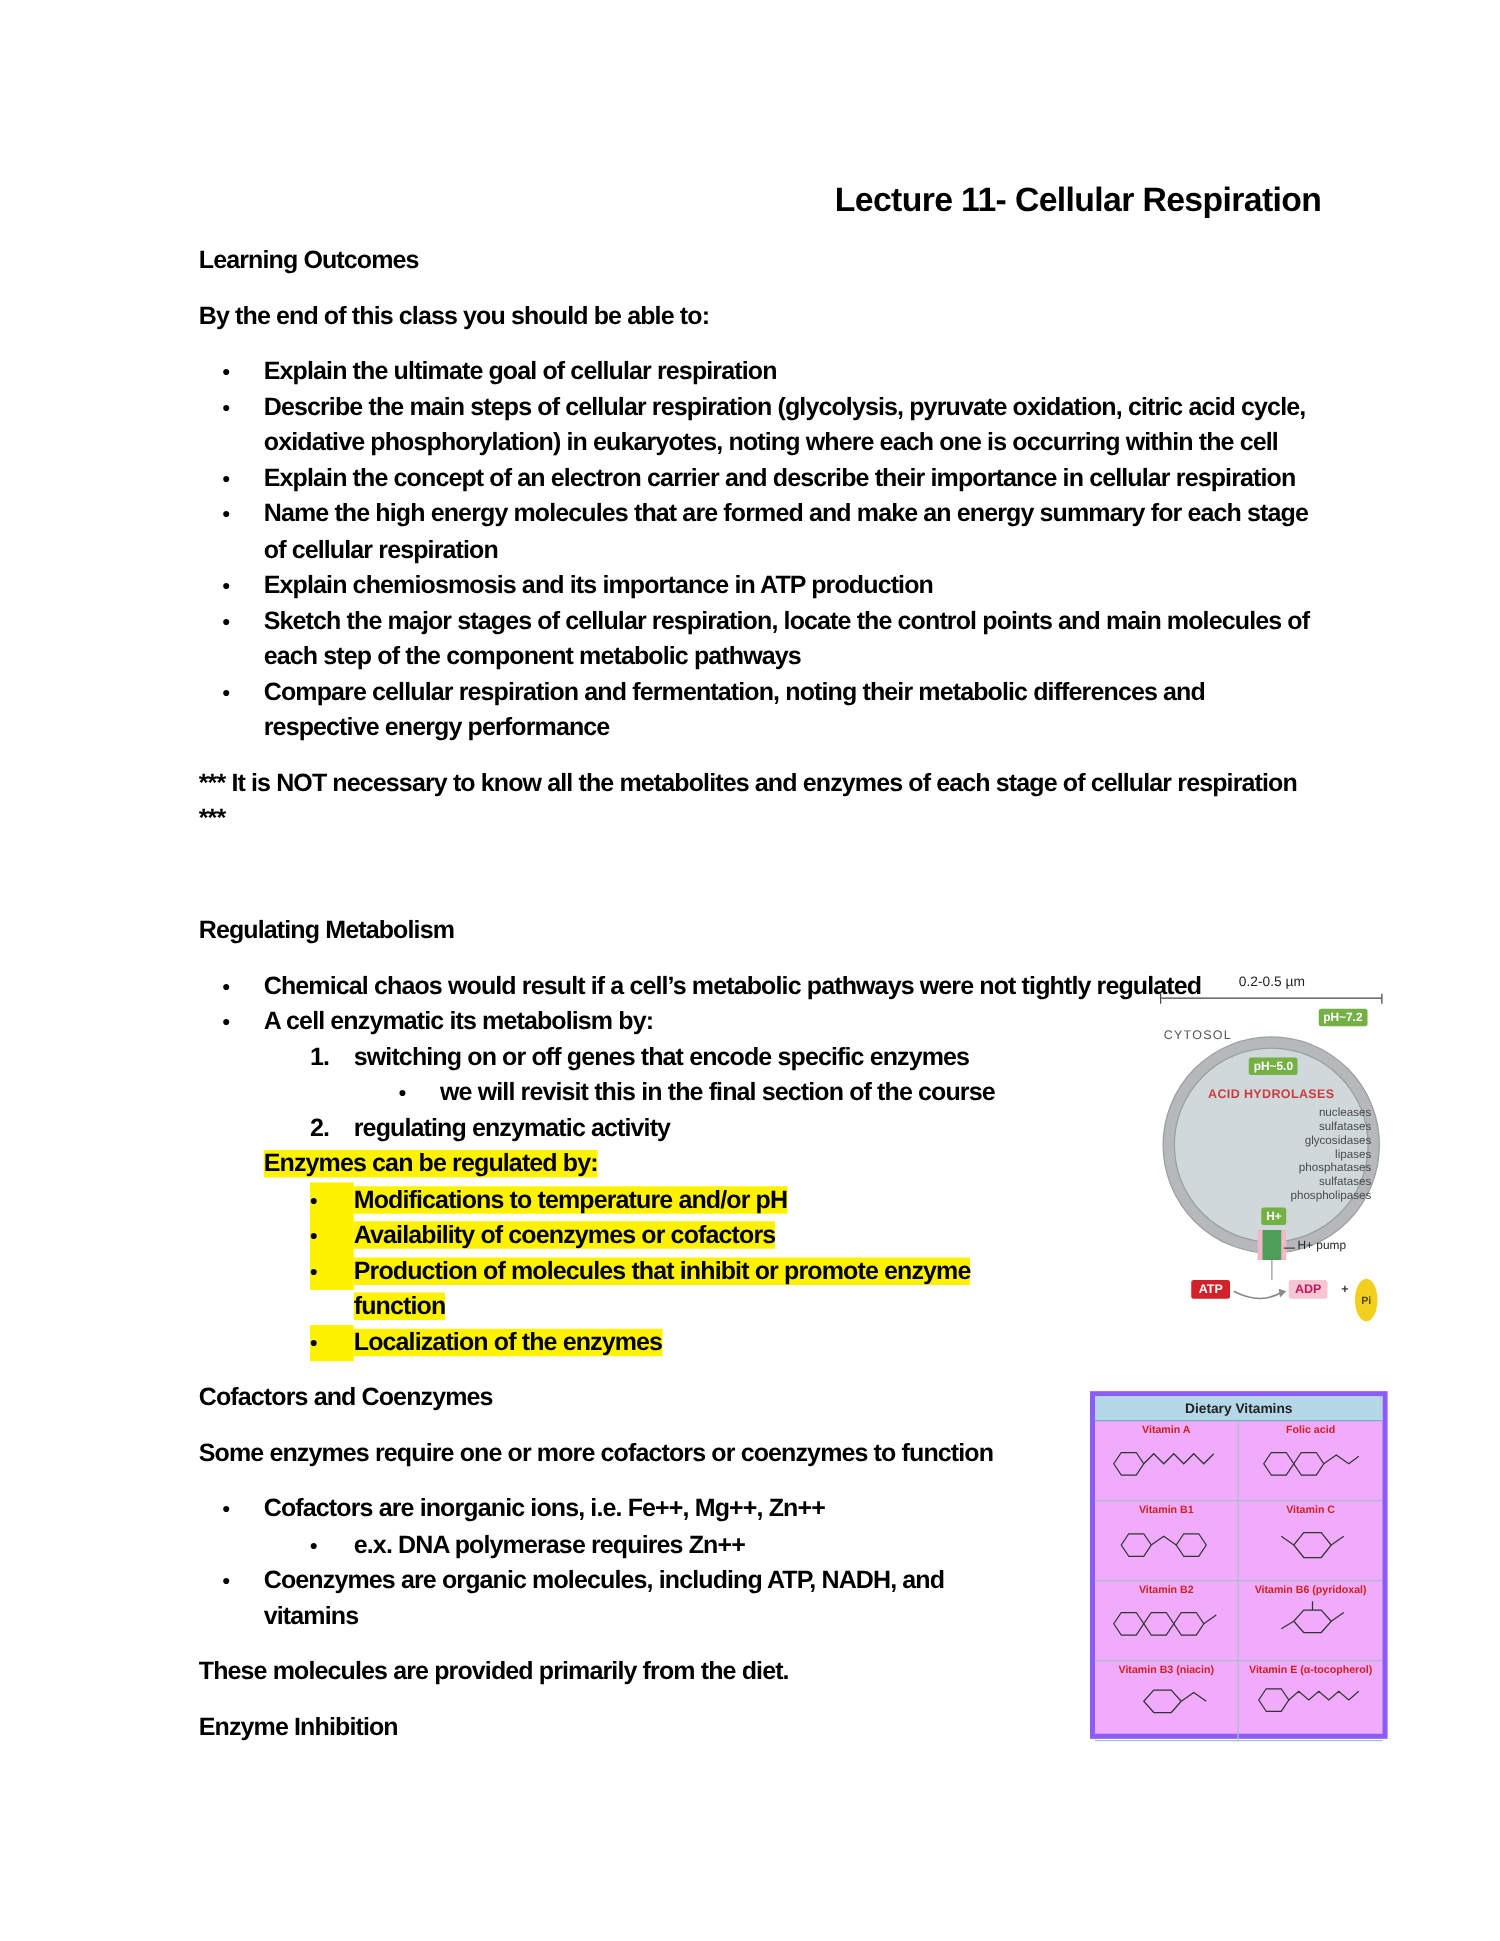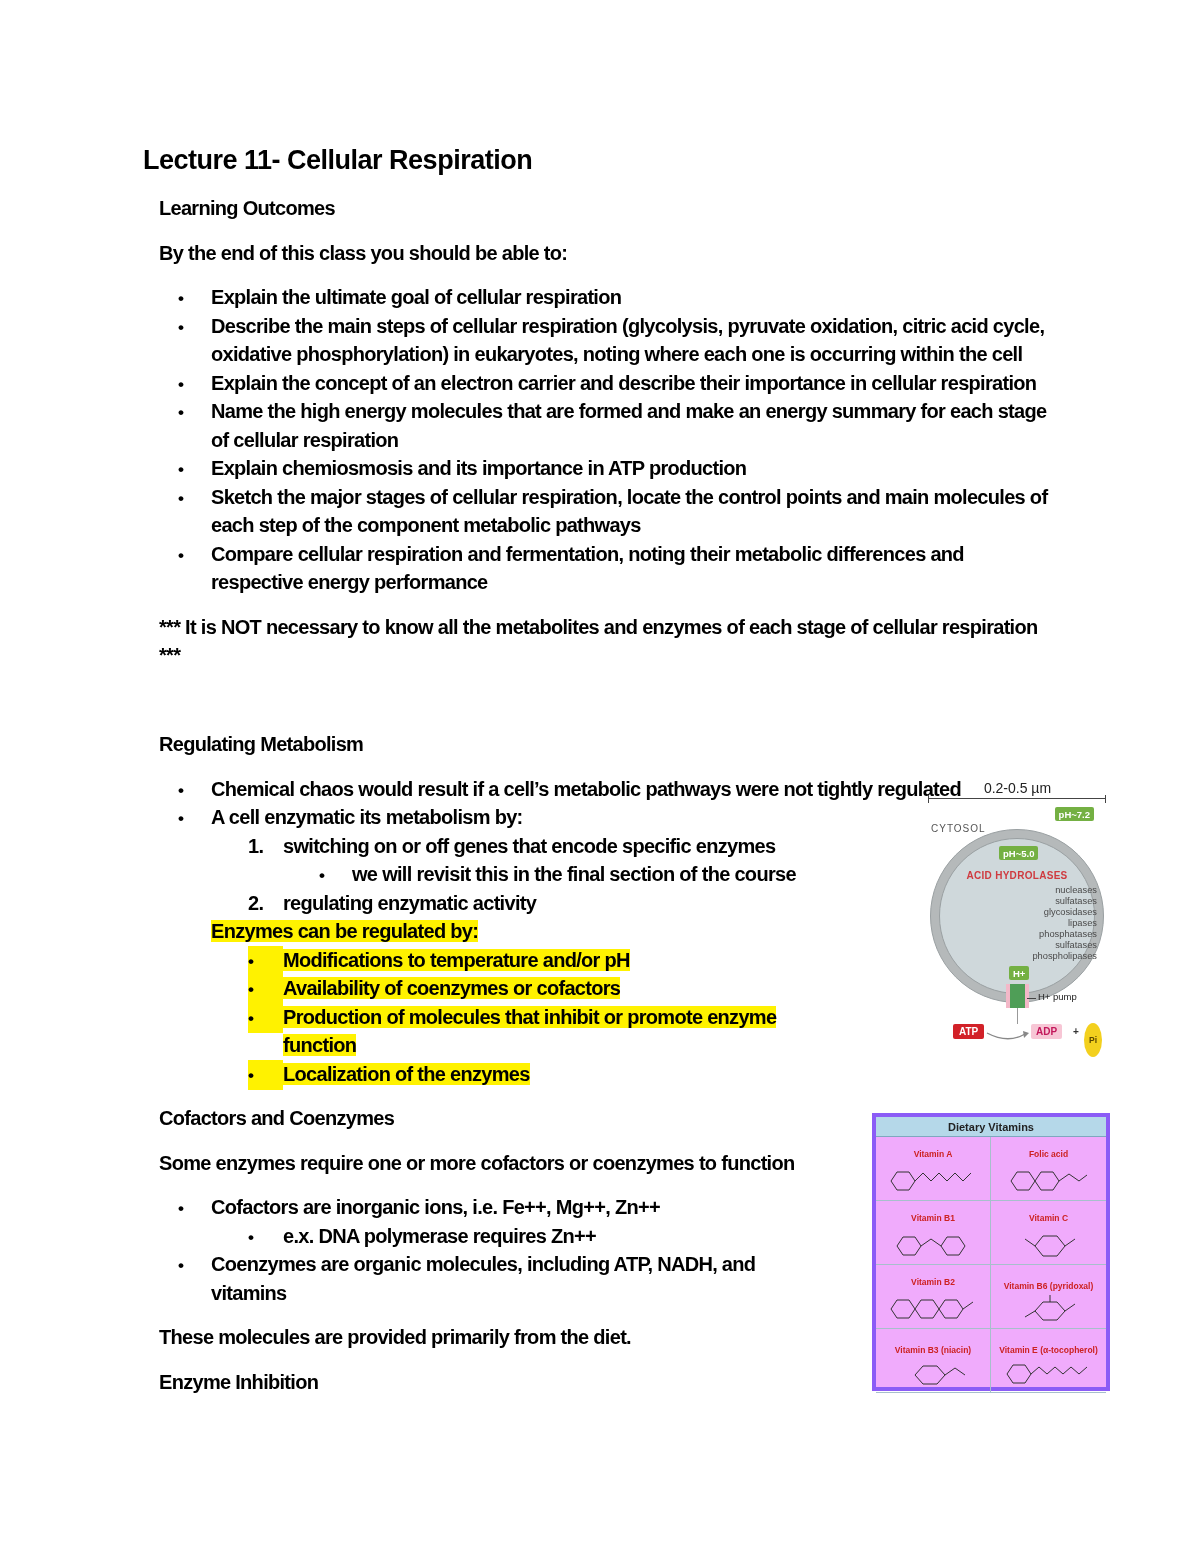--- a/index.html
+++ b/index.html
@@ -16,21 +16,21 @@
     left: 143px; top: 142px;
     width: 914px;
     font-size: 20px;
     font-weight: 700;
     line-height: 28.5px;
     letter-spacing: -0.7px;
   }
   .title {
     font-size: 27px;
     line-height: 36px;
-    text-align: left;
+    text-align: right;
     margin-bottom: 5px;
     letter-spacing: -0.5px;
   }
   p { margin: 16px; }
   .item { position: relative; }
   .ind1 { padding-left: 68px; }
   .ind2 { padding-left: 140px; }
   .ind3 { padding-left: 209px; }
   .ind1 > .marker { position: absolute; left: 35px; top: 0; }
   .ind2 > .marker { position: absolute; left: 105px; top: 0; }
@@ -43,21 +43,21 @@
   .prod-item { max-width: 700px; }
   .coenz-item { max-width: 668px; }
   .comp-item { max-width: 733px; }
 
   
   .lysosome {
     position: absolute; left: 925px; top: 782px;
     width: 185px; height: 272px;
     font-weight: 400;
   }
-  .scale-label { position: absolute; top: -2px; left: 0; right: 0; text-align: center; font-size: 14px; color: #222; }
+  .scale-label { position: absolute; top: -2px; left: 0; right: 0; text-align: center; font-size: 11px; color: #222; }
   .scale-bar { position: absolute; top: 13px; left: 3px; width: 178px; height: 8px;
     border-left: 1.5px solid #444; border-right: 1.5px solid #444; }
   .scale-bar::after { content: ""; position: absolute; top: 3px; left: 0; right: 0; border-top: 1.5px solid #444; }
   .badge { position: absolute; font-size: 9.5px; font-weight: 700; padding: 1.5px 4px; border-radius: 2px; line-height: 11px; }
   .badge.green { background: #74b043; color: #ffffff; }
   .ph-out { top: 25px; right: 16px; }
   .cytosol { position: absolute; top: 41px; left: 6px; font-size: 10px; letter-spacing: 1px; color: #555; }
   .lyso-circle { position: absolute; top: 44px; left: 0; }
   .ph-in  { top: 64px; left: 74px; }
   .hydro-title { position: absolute; top: 88px; left: 12px; width: 160px; text-align: center;
@@ -83,21 +83,21 @@
     position: absolute; left: 872px; top: 1113px;
     width: 238px; height: 278px;
     border: 4px solid #8b5cf6;
     background: #f0abfc;
     font-weight: 400;
   }
   .vit-header { height: 20px; background: #b5d8e9; border-bottom: 1px solid #7fa8bf;
     text-align: center; font-size: 11px; font-weight: 700; color: #222; line-height: 20px; }
   .vit-grid { display: grid; grid-template-columns: 1fr 1fr; grid-template-rows: repeat(4, 64px); }
   .vit-cell { border-right: 1px solid #a7bfcc; border-bottom: 1px solid #a7bfcc;
-    display: flex; flex-direction: column; align-items: center; padding-top: 12px; overflow: hidden; justify-content: center; }
+    display: flex; flex-direction: column; align-items: center; padding-top: 2px; overflow: hidden; }
   .vit-cell:nth-child(2n) { border-right: none; }
   .vit-label { font-size: 8.5px; font-weight: 700; color: #cc2222; text-align: center; line-height: 9.5px; }
   .vit-struct { margin-top: 2px; }
 </style>
 </head>
 <body>
 
 <div class="content">
 
   <h1 class="title">Lecture 11- Cellular Respiration</h1>

